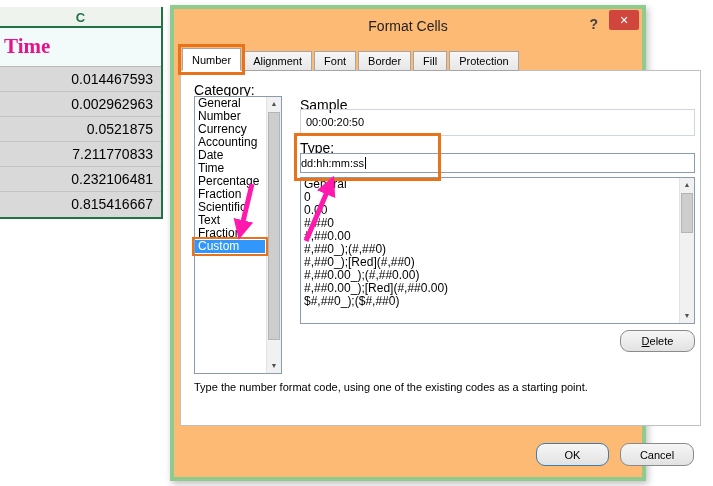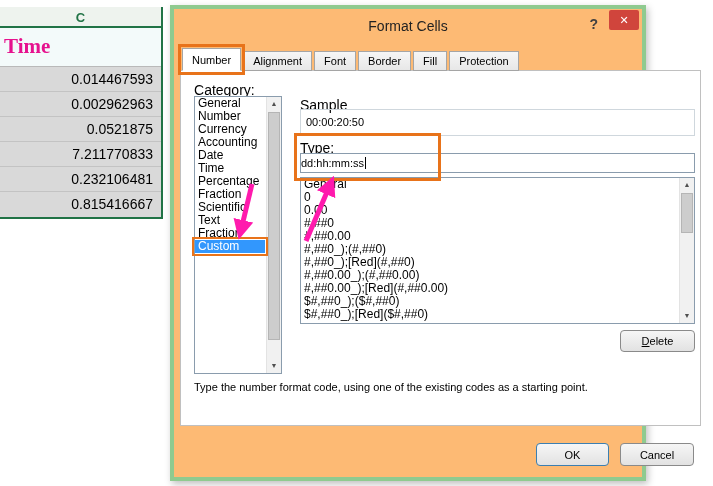--- a/index.html
+++ b/index.html
@@ -39,21 +39,21 @@
   .vscroll { position:absolute; top:0; right:0; bottom:0; width:15px; background:#f1f1f1; border-left:1px solid #e3e3e3; }
   .sb-btn { position:absolute; left:0; width:14px; height:14px; font-size:7px; color:#505050; text-align:center; line-height:14px; cursor:pointer; }
   .sb-btn.up { top:0; } .sb-btn.down { bottom:0; }
   .sb-thumb { position:absolute; left:1px; width:12px; background:#cdcdcd; border:1px solid #b5b5b5; }
 
   .samplebox { position:absolute; left:126px; top:100px; width:395px; height:27px; border:1px solid #cfd7dd; font-size:11px; padding:6px 0 0 5px; z-index:2; }
   .typeinput { position:absolute; left:126px; top:144px; width:395px; height:20px; border:1px solid #8a9cad; font-size:11px; line-height:18px; background:#fff; z-index:2; cursor:text; }
   .caret { display:inline-block; width:1px; height:12px; background:#000; margin-left:1px; vertical-align:-2px; }
   .type-annotation { position:absolute; left:120px; top:124px; width:147px; height:48px; border:3px solid #e8731a; pointer-events:none; z-index:6; }
 
-  .btn { position:absolute; font-size:11px; background:linear-gradient(#f6f6f6,#e2e2e2); border:1px solid #8a8a8a; border-radius:4px; text-align:center; font-family:inherit; cursor:pointer; z-index:2; }
+  .btn { position:absolute; font-size:11px; background:linear-gradient(#f6f6f6,#e2e2e2); border:1px solid #8a8a8a; border-radius:9px; text-align:center; font-family:inherit; cursor:pointer; z-index:2; }
   .btn.default { border:1px solid #3c7fb1; }
   .btn.accel::first-letter { text-decoration:underline; }
   .btn-delete { left:446px; top:321px; width:75px; height:22px; }
   .btn-ok { left:362px; top:434px; width:73px; height:23px; }
   .btn-cancel { left:446px; top:434px; width:74px; height:23px; }
 
   .help-text { position:absolute; left:20px; top:372px; width:502px; font-size:11px; color:#000; z-index:2; }
 
   .arrows { position:absolute; left:0; top:0; width:713px; height:486px; pointer-events:none; z-index:20; }
 </style>
@@ -126,21 +126,20 @@
       <div class="litem">General</div>
       <div class="litem">0</div>
       <div class="litem">0.00</div>
       <div class="litem">#,##0</div>
       <div class="litem">#,##0.00</div>
       <div class="litem">#,##0_);(#,##0)</div>
       <div class="litem">#,##0_);[Red](#,##0)</div>
       <div class="litem">#,##0.00_);(#,##0.00)</div>
       <div class="litem">#,##0.00_);[Red](#,##0.00)</div>
       <div class="litem">$#,##0_);($#,##0)</div>
-      <div class="litem">$#,##0_);[Red]($#,##0)</div>
       <div class="vscroll">
         <div class="sb-btn up">▲</div>
         <div class="sb-thumb" style="top:15px; height:40px;"></div>
         <div class="sb-btn down">▼</div>
       </div>
     </div>
 
     <button class="btn accel btn-delete">Delete</button>
 
     <div class="help-text">Type the number format code, using one of the existing codes as a starting point.</div>

